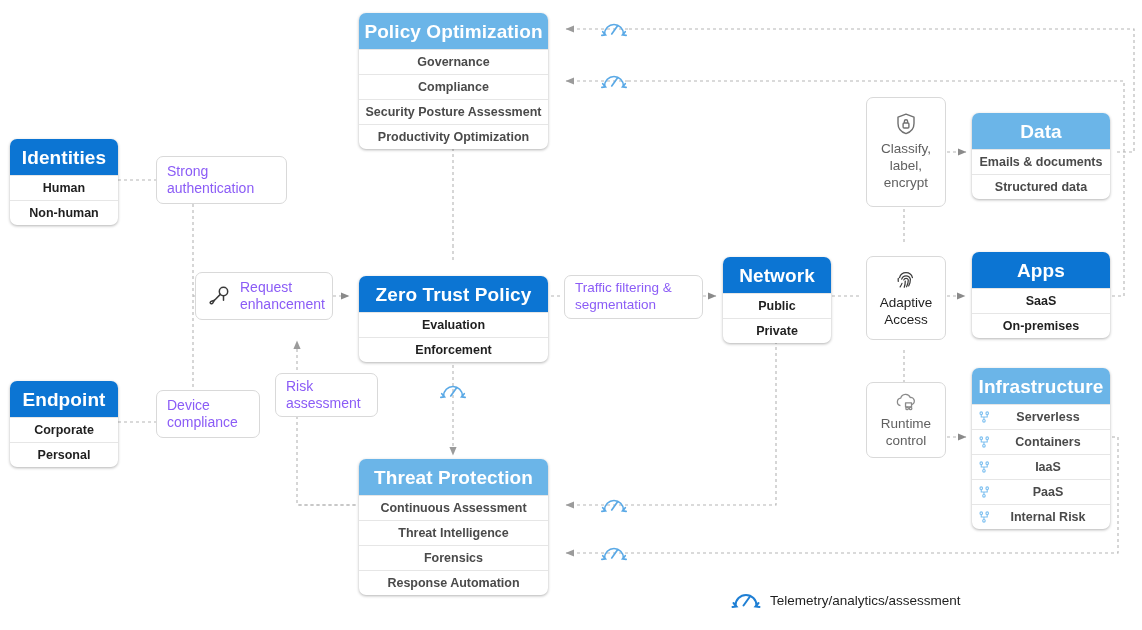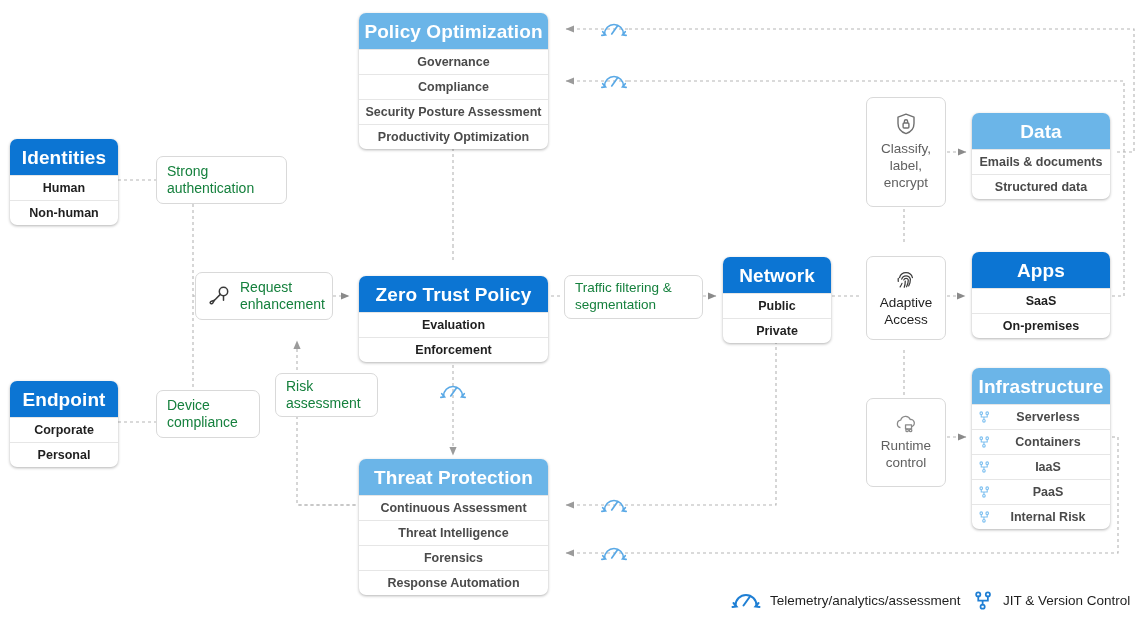--- a/index.html
+++ b/index.html
@@ -18,21 +18,21 @@
              padding:5px 6px;border-top:1px solid #e6e6e6;position:relative;font-weight:bold;}
   .card .row:first-of-type{border-top:none;}
   .card.strong .row{color:#1f1f1f;}
   .card .row.jit{text-align:center;padding-left:20px;}
   .card .row .jiti{position:absolute;left:6px;top:50%;transform:translateY(-50%);
                    width:13px;height:13px;}
 
   
   .pbox{position:absolute;border:1px solid #d9d9d9;border-radius:7px;background:#fff;
         box-sizing:border-box;display:flex;align-items:center;
-        font-size:14px;color:#15803d;line-height:1.25;}
+        font-size:14px;color:#8b5cf6;line-height:1.25;}
   .pbox.lft{padding:0 10px;}
   .pbox.ctr{flex-direction:column;justify-content:center;text-align:center;
             color:#606060;font-size:13.5px;padding:6px;}
   .pbox .ico{flex:0 0 auto;margin-right:8px;}
   .pbox.ctr .ico{margin:0 0 5px 0;}
 
   
   .tele{position:absolute;width:28px;height:18px;}
 
   
@@ -255,21 +255,21 @@
       <path d="M7.3,12.2 A4.9,4.9 0 0,1 16.8,12.2 C16.8,15 16,17.6 14.9,19.6"></path>
       <path d="M9.6,13 A2.6,2.6 0 0,1 14.5,13 C14.5,16 13.8,18.4 12.6,20.5"></path>
       <path d="M7.6,16.8 C7,18.4 6.3,19.6 5.6,20.6"></path>
       <path d="M11.2,14.3 C11.2,17 10.9,19.2 10.1,21"></path>
       <path d="M3.6,14.6 C3.4,13.2 3.4,12.2 3.6,11.2"></path>
     </svg>
     <span style="white-space:pre-line;color:#1f1f1f">Adaptive
 Access</span>
   </div>
 
-  <div class="pbox ctr" style="left:866px;top:398px;width:80px;height:89px;">
+  <div class="pbox ctr" style="left:866px;top:382px;width:80px;height:76px;">
     <svg class="ico" width="24" height="20" viewBox="0 0 26 20" fill="none" stroke="#8a8a8a" stroke-width="1.4" stroke-linejoin="round">
       <path d="M7,15 A4.1,4.1 0 0,1 7.3,6.9 A5.4,5.4 0 0,1 17.6,6.2 A3.9,3.9 0 0,1 18.6,14"></path>
       <path d="M12.5,12 L19,12 L19,16.5 L12.5,16.5 Z"></path>
       <circle cx="14.2" cy="18" r="1.3"></circle>
         <circle cx="18" cy="18" r="1.3"></circle>
     </svg>
     <span style="white-space:pre-line">Runtime
 control</span>
   </div>
 
@@ -307,23 +307,14 @@
   <div class="legend" style="left:731px;top:590px;">
     <svg class="lico" width="30" height="20" viewBox="0 0 30 20" fill="none" stroke="#1f7fd4" stroke-width="2" stroke-linecap="round">
       <path d="M4.5,15.5 A9.5,9.5 0 0,1 25.5,15.5"></path>
         <path d="M19,6.5 L12.5,15.5"></path>
       <path d="M2.5,13 L5.5,16.5 L1.5,17"></path>
         <path d="M27.5,13 L24.5,16.5 L28.5,17"></path>
     </svg>
     <span>Telemetry/analytics/assessment</span>
   </div>
 
-  <div class="legend" style="left:973px;top:590px;">
-    <svg class="lico" width="21" height="21" viewBox="0 0 24 24" fill="none" stroke="#1f7fd4" stroke-width="2">
-      <circle cx="6" cy="5" r="2.4"></circle>
-        <circle cx="17" cy="5" r="2.4"></circle>
-        <circle cx="11" cy="19" r="2.4"></circle>
-      <path d="M6,7.4 L6,12 L17,12 L17,7.4 M11,12 L11,16.6" stroke-linecap="round"></path>
-    </svg>
-    <span>JIT &amp; Version Control</span>
-  </div>
 
 </div>
 
 </body></html>

